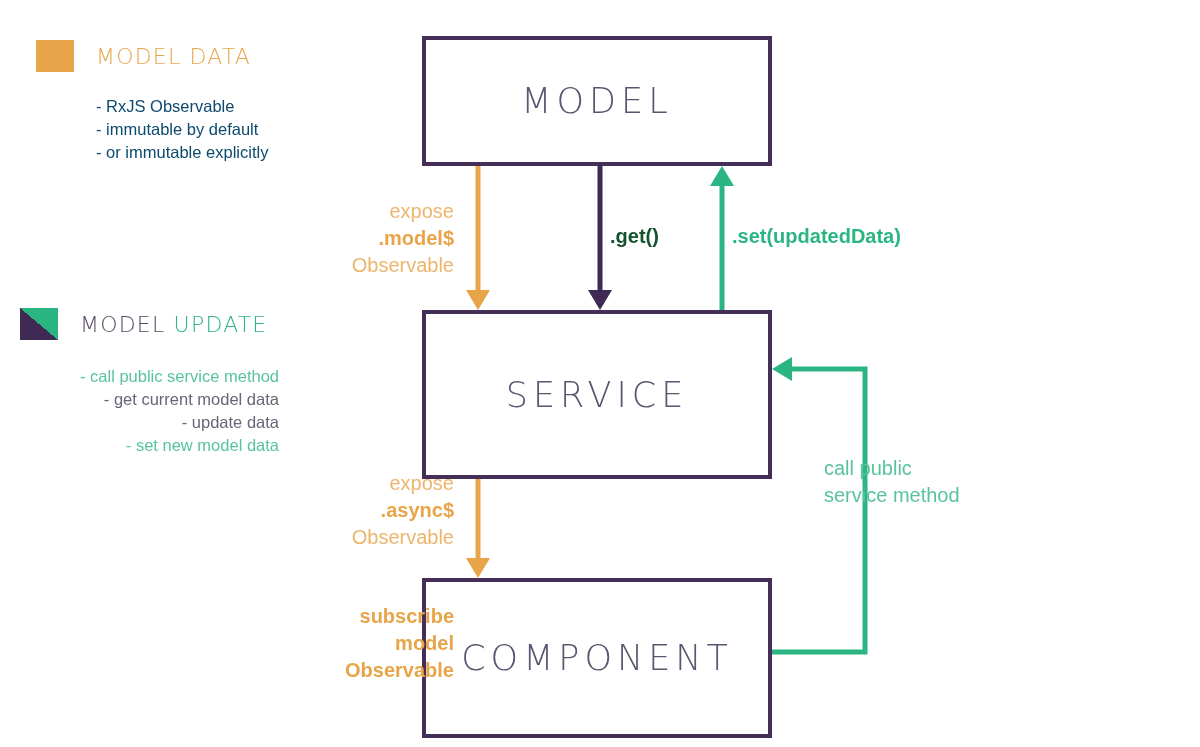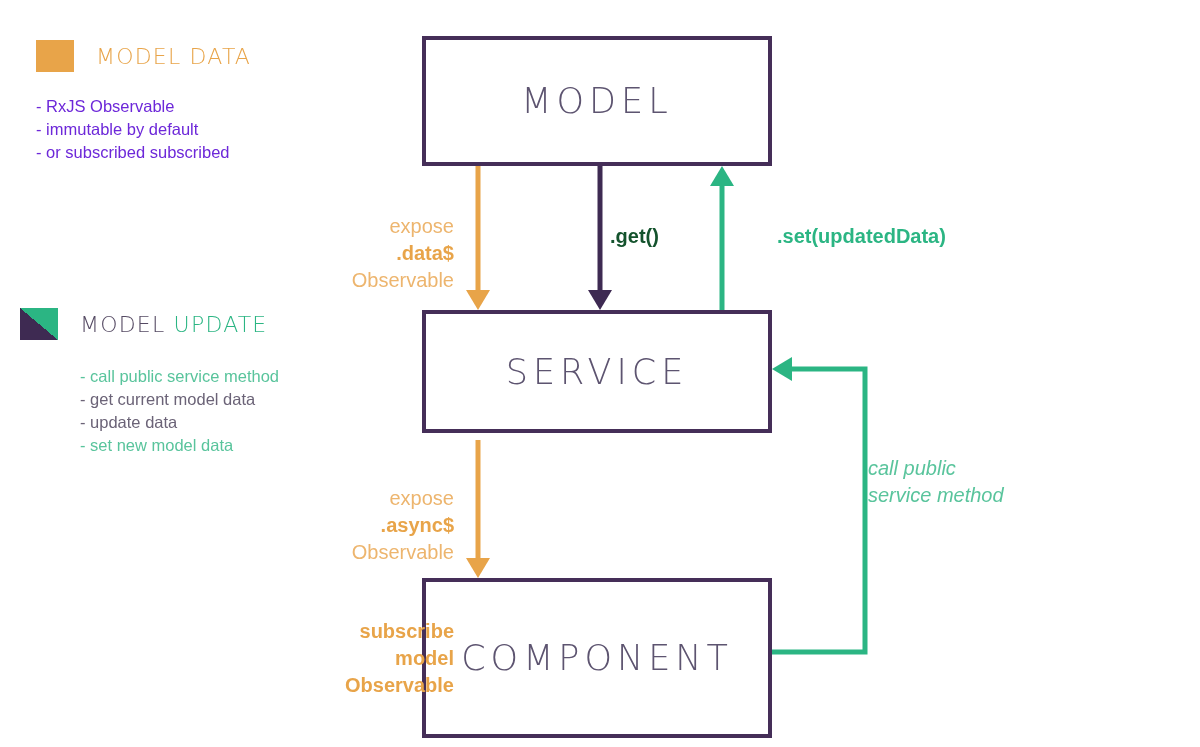--- a/index.html
+++ b/index.html
@@ -42,21 +42,21 @@
   .node-label {
     font-family: "DejaVu Sans", sans-serif;
     font-weight: 300;
     font-size: 35px;
     letter-spacing: 5px;
     color: #5d5470;
     white-space: nowrap;
     transform: scaleY(1.02);
   }
   #node-model     { left: 422px; top: 36px;  width: 350px; height: 130px; }
-  #node-service   { left: 422px; top: 310px; width: 350px; height: 123px; }
+  #node-service   { left: 422px; top: 310px; width: 350px; height: 169px; }
   #node-component { left: 422px; top: 578px; width: 350px; height: 160px; }
 
   
   .legend { position: absolute; }
   .legend-head {
     display: flex;
     align-items: center;
     height: 32px;
   }
   .swatch {
@@ -88,47 +88,47 @@
     line-height: 23px;
     font-weight: 400;
     white-space: nowrap;
   }
   .legend-list li { white-space: nowrap; }
   .legend-list b { font-weight: 700; }
   .c-green  { color: #59C49C; }
   .c-dark   { color: #6b6377; }
 
   #legend-model-data      { left: 36px; top: 40px; }
-  #legend-model-data .legend-list { margin-top: 23px; color: #6d28d9; }
+  #legend-model-data .legend-list { margin-top: 23px; margin-left: 60px; color: #0c4a6e; }
   #legend-model-update    { left: 20px; top: 308px; }
-  #legend-model-update .legend-list { margin-top: 25px; margin-left: 60px; }
+  #legend-model-update .legend-list { margin-top: 25px; margin-left: 60px; text-align: right; }
 
   
   .cap {
     position: absolute;
     font-size: 20px;
     line-height: 27px;
     white-space: nowrap;
   }
-  .cap.right { text-align: right; margin-top: 15px; }
+  .cap.right { text-align: right; }
   .cap.left  { text-align: left; }
   .cap .b { font-weight: 700; }
   .cap .r { font-weight: 400; }
   .cap.orange { color: #E8A449; }
   .cap.orange .r { color: #EDB56E; }
   .cap.green  { color: #2BB583; }
   .cap.green  .r { color: #59C49C; }
   .cap.purple { color: #14532d; }
 
   #cap-expose-data   { right: 746px; top: 198px; }
   #cap-get           { left: 610px;  top: 223px; }
-  #cap-set           { left: 732px;  top: 223px; margin-left: 45px; }
+  #cap-set           { left: 732px;  top: 223px; }
   #cap-expose-todos  { right: 746px; top: 470px; }
   #cap-subscribe     { right: 746px; top: 603px; }
-  #cap-callpublic    { left: 868px;  top: 455px; font-style: italic; }
+  #cap-callpublic    { left: 824px;  top: 455px; }
 </style>
 </head>
 <body>
 
 <div id="canvas">
 
   <svg id="wires" viewBox="0 0 1200 747">
 
     <g>
       <line x1="478" y1="166" x2="478" y2="296" stroke="#E8A449" stroke-width="5"></line>
@@ -167,40 +167,40 @@
   </div>
 
   <div class="legend" id="legend-model-data">
     <div class="legend-head">
       <div class="swatch swatch-solid"></div>
       <div class="legend-title orange">MODEL DATA</div>
     </div>
     <ul class="legend-list">
       <li>- RxJS Observable</li>
       <li>- immutable by default</li>
-      <li>- or subscribed subscribed</li>
+      <li>- or immutable explicitly</li>
     </ul>
   </div>
 
   <div class="legend" id="legend-model-update">
     <div class="legend-head">
       <div class="swatch swatch-split"></div>
       <div class="legend-title"><span class="t-dark">MODEL</span> <span class="t-green">UPDATE</span></div>
     </div>
     <ul class="legend-list">
       <li class="c-green">- call public service method</li>
       <li class="c-dark">- get current model data</li>
       <li class="c-dark">- update data</li>
       <li class="c-green">- set new model data</li>
     </ul>
   </div>
 
   <div class="cap right orange" id="cap-expose-data">
     <div class="r">expose</div>
-    <div class="b">.data$</div>
+    <div class="b">.model$</div>
     <div class="r">Observable</div>
   </div>
 
   <div class="cap left purple" id="cap-get">
     <div class="b">.get()</div>
   </div>
 
   <div class="cap left green" id="cap-set">
     <div class="b">.set(updatedData)</div>
   </div>

